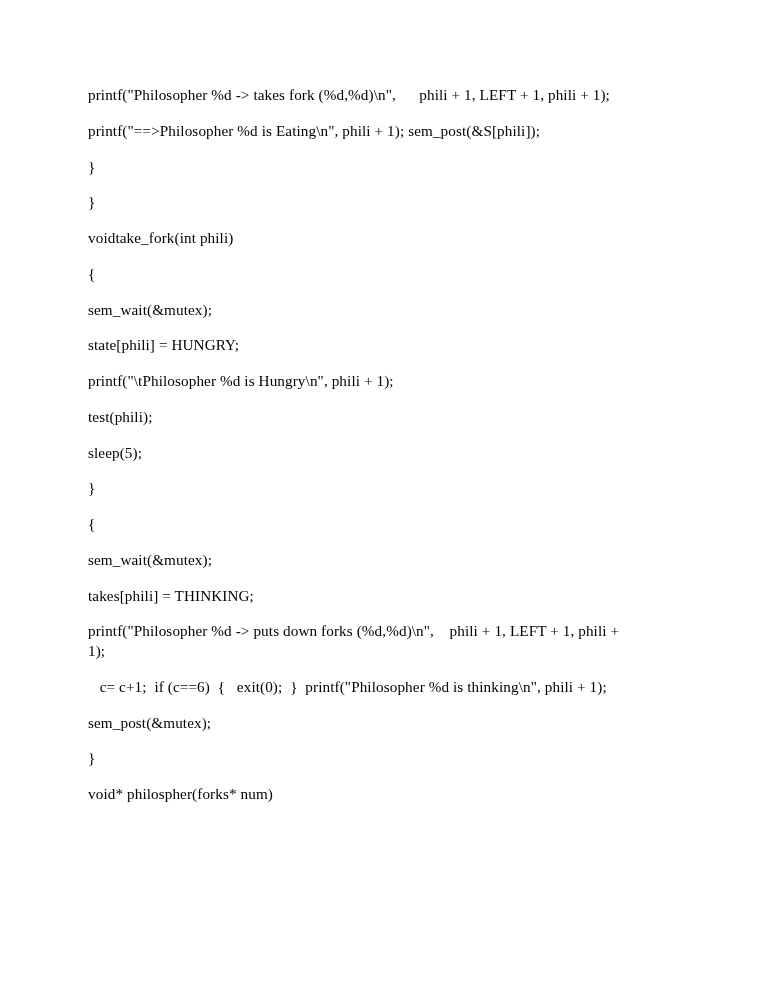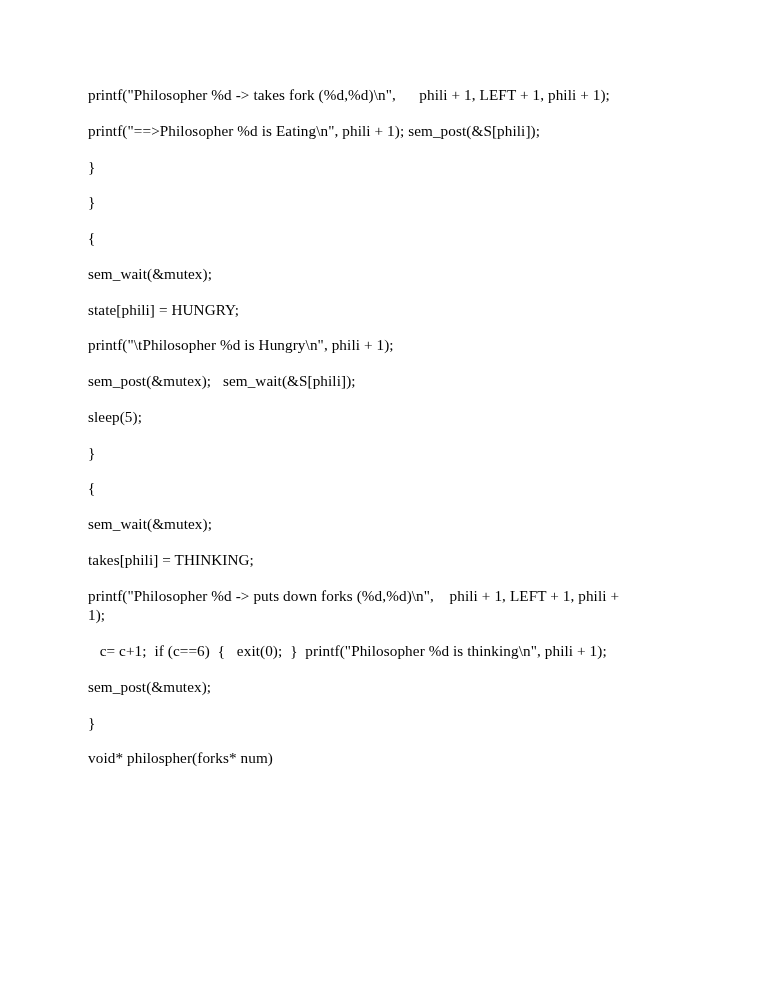--- a/index.html
+++ b/index.html
@@ -42,25 +42,26 @@
 </style>
 </head>
 <body>
 
 <div class="page">
   <div class="content">
     <p class="line">printf("Philosopher %d -&gt; takes fork (%d,%d)\n",      phili + 1, LEFT + 1, phili + 1);</p>
     <p class="line">printf("==&gt;Philosopher %d is Eating\n", phili + 1); sem_post(&amp;S[phili]);</p>
     <p class="line">}</p>
     <p class="line">}</p>
+    <p class="line">voidtake_fork(int phili)</p>
     <p class="line">{</p>
     <p class="line">sem_wait(&amp;mutex);</p>
     <p class="line">state[phili] = HUNGRY;</p>
     <p class="line">printf("\tPhilosopher %d is Hungry\n", phili + 1);</p>
-    <p class="line">sem_post(&amp;mutex);   sem_wait(&amp;S[phili]);</p>
+    <p class="line">test(phili);</p>
     <p class="line">sleep(5);</p>
     <p class="line">}</p>
     <p class="line">{</p>
     <p class="line">sem_wait(&amp;mutex);</p>
     <p class="line">takes[phili] = THINKING;</p>
     <p class="line">printf("Philosopher %d -&gt; puts down forks (%d,%d)\n",    phili + 1, LEFT + 1, phili + 1);</p>
     <p class="line">   c= c+1;  if (c==6)  {   exit(0);  }  printf("Philosopher %d is thinking\n", phili + 1);</p>
     <p class="line">sem_post(&amp;mutex);</p>
     <p class="line">}</p>
     <p class="line">void* philospher(forks* num)</p>

